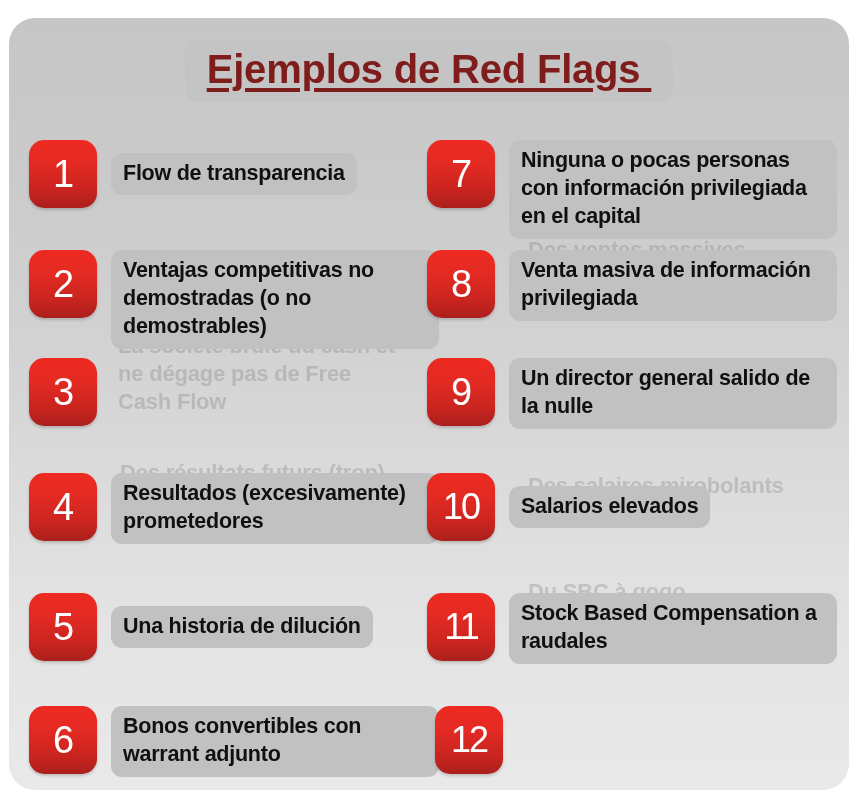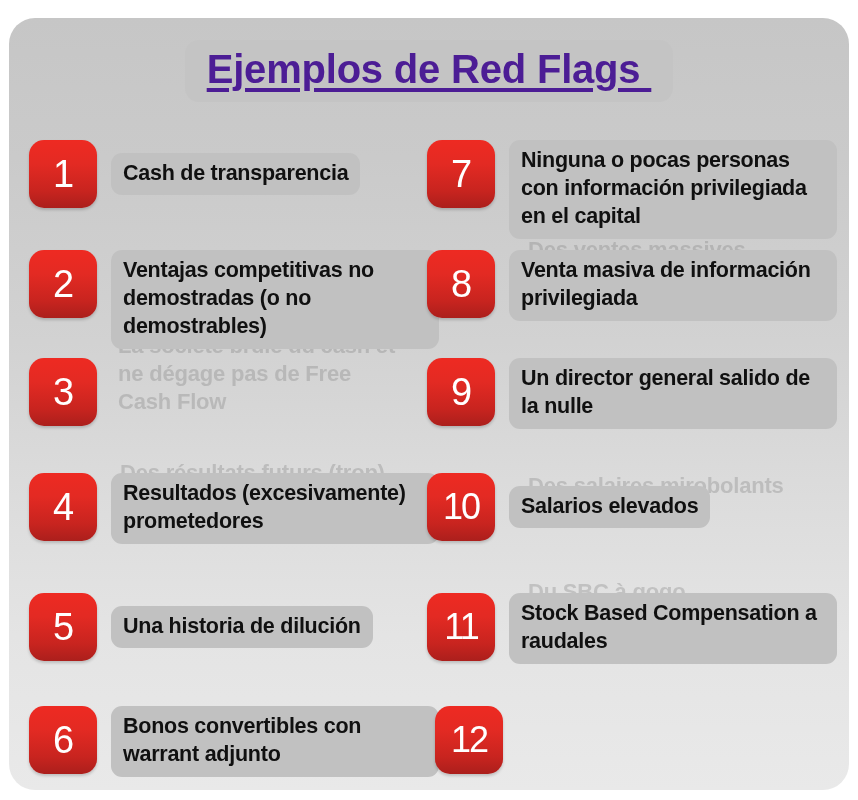--- a/index.html
+++ b/index.html
@@ -51,21 +51,21 @@
     justify-content: center;
   }
   .title-chip {
     background: #c4c4c4;
     border-radius: 14px;
     padding: 6px 22px 10px 22px;
   }
   .title-text {
     font-size: 40px;
     font-weight: bold;
-    color: #4c1d95;
+    color: #7f1d1d;
     letter-spacing: -0.2px;
     text-decoration: underline;
     text-underline-offset: 5px;
     text-decoration-thickness: 3.5px;
     white-space: pre;
     line-height: 1.15;
   }
 
   
   .col {
@@ -156,21 +156,21 @@
 
     <div class="title-wrap">
       <div class="title-chip">
         <div class="title-text">Ejemplos de Red Flags </div>
       </div>
     </div>
 
     <div class="col col-left" id="col-left">
         <div class="row center" style="top: 18px;">
           <div class="badge">1</div>
-          <div class="chip">Cash de transparencia</div>
+          <div class="chip">Flow de transparencia</div>
         </div>
         <div class="row" style="top: 128px;">
           <div class="badge">2</div>
           <div class="chip">Ventajas competitivas no demostradas (o no demostrables)</div>
         </div>
         <div class="row" style="top: 236px;">
           <div class="badge">3</div>
         </div>
         <div class="row" style="top: 351px;">
           <div class="badge">4</div>

